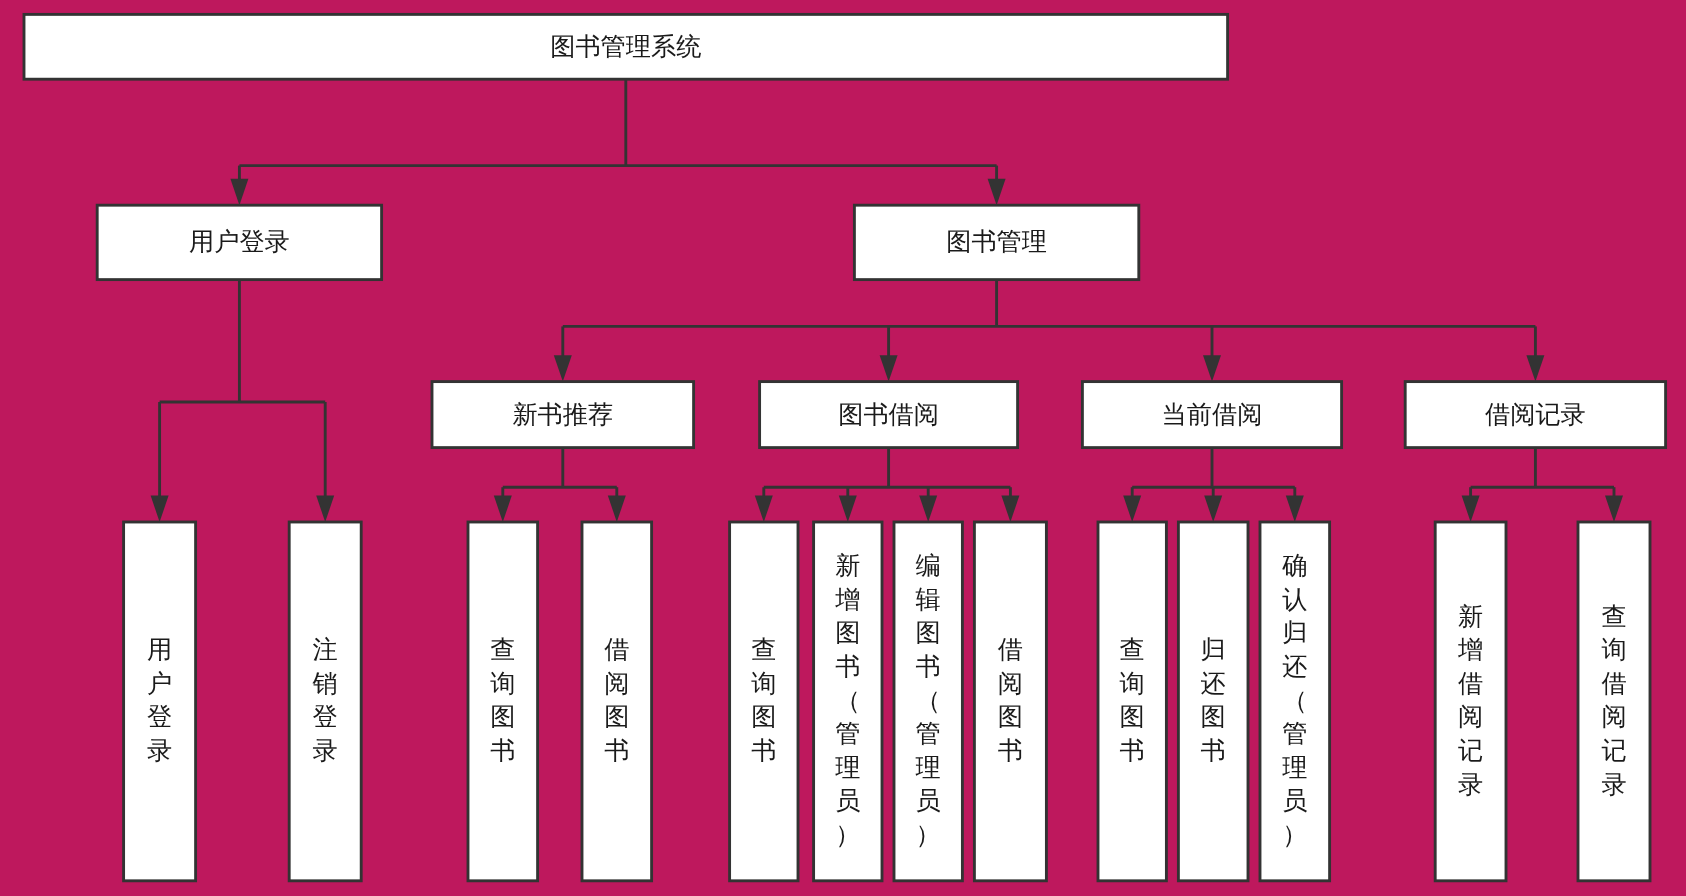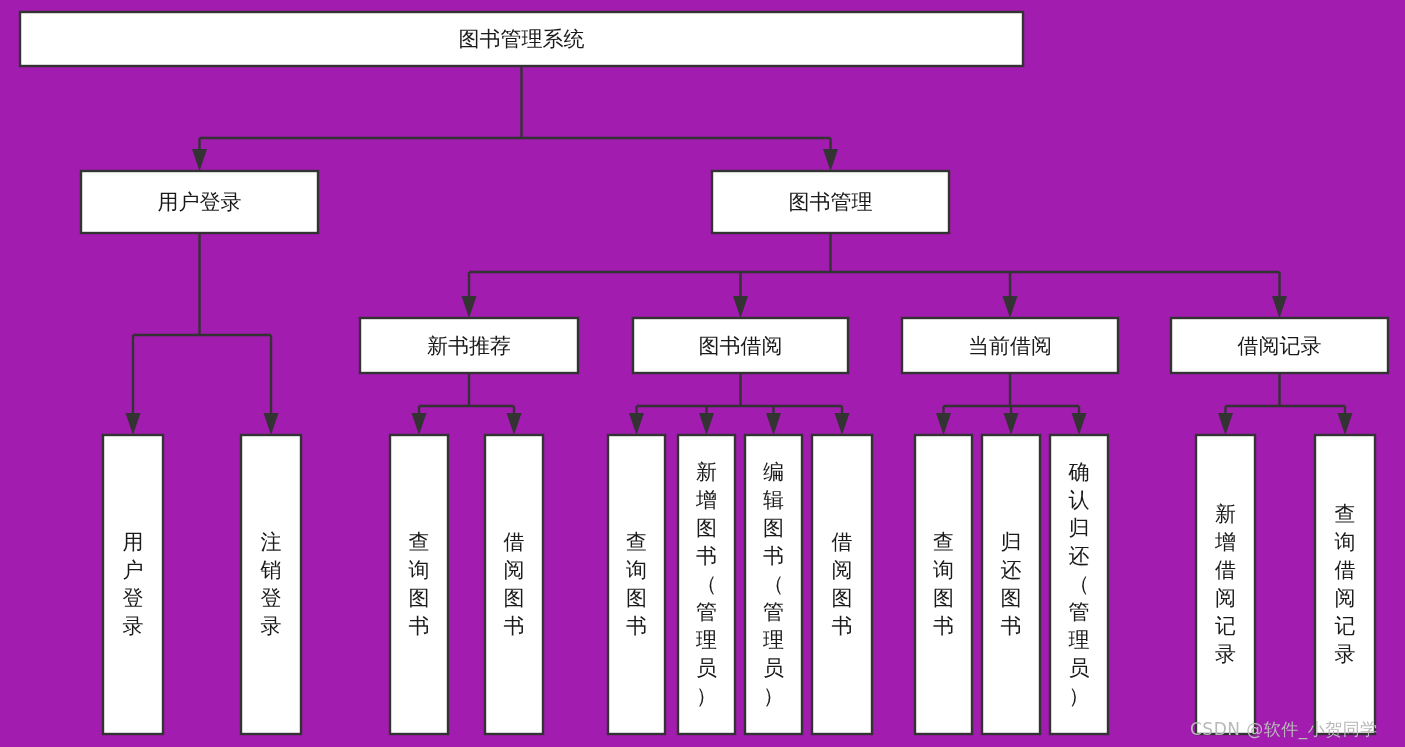--- a/index.html
+++ b/index.html
@@ -1,21 +1,21 @@
 <!DOCTYPE html>
 <html lang="zh"><head>
 <meta charset="utf-8">
 <title>图书管理系统 功能结构图</title>
 <style>
   html,body{margin:0;padding:0;background:#ffffff;}
   body{
     font-family:"Liberation Sans","DejaVu Sans",sans-serif;
     width:1405px;height:747px;overflow:hidden;
   }
-  #diagram-root{position:relative;width:1405px;height:747px;background:#a21caf;}
+  #diagram-root{position:relative;width:1405px;height:747px;background:#be185d;}
   svg#flow{position:absolute;top:0;left:0;width:1405px;height:747px;display:block;}
   .node-rect{fill:#ffffff;stroke:#333333;stroke-width:2.4;}
   .connector{stroke:#333333;stroke-width:2.4;fill:none;stroke-linecap:butt;}
   .arrow-head{fill:#333333;stroke:none;}
   .node-label{
     fill:#1a1a1a;
     font-family:"DejaVu Sans","Liberation Sans",sans-serif;
     text-anchor:middle;
     dominant-baseline:middle;
   }
@@ -180,14 +180,13 @@
         <g>
           <rect class="node-rect" x="1196" y="435" width="59" height="299"></rect>
           <text class="node-label label-v" x="1225.5" y="514.5"><tspan x="1225.5" dy="0">新</tspan><tspan x="1225.5" dy="28">增</tspan><tspan x="1225.5" dy="28">借</tspan><tspan x="1225.5" dy="28">阅</tspan><tspan x="1225.5" dy="28">记</tspan><tspan x="1225.5" dy="28">录</tspan></text>
         </g>
         <g>
           <rect class="node-rect" x="1315" y="435" width="60" height="299"></rect>
           <text class="node-label label-v" x="1345" y="514.5"><tspan x="1345" dy="0">查</tspan><tspan x="1345" dy="28">询</tspan><tspan x="1345" dy="28">借</tspan><tspan x="1345" dy="28">阅</tspan><tspan x="1345" dy="28">记</tspan><tspan x="1345" dy="28">录</tspan></text>
         </g>
       </g>
   </svg>
-  <div class="watermark" style="left: 1190px; top: 718px;">CSDN @软件_小贺同学</div>
 </div>
 
 </body></html>

